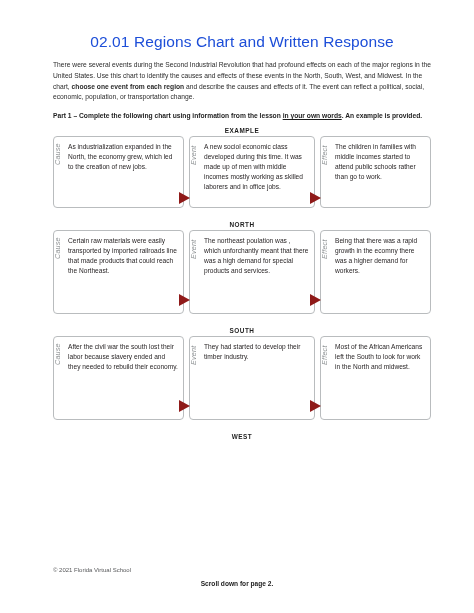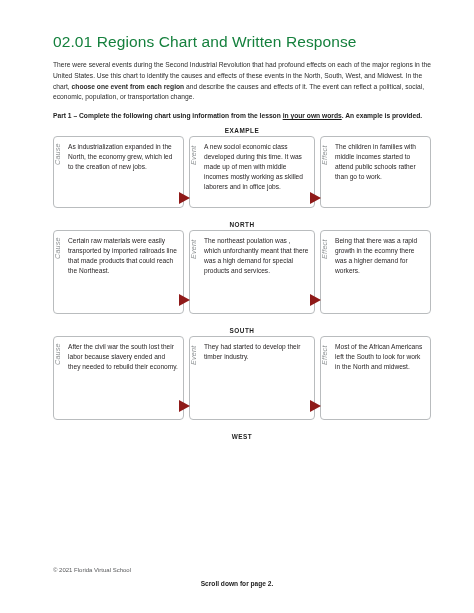--- a/index.html
+++ b/index.html
@@ -24,24 +24,25 @@
   }
   .content {
     position: absolute;
     left: 53px;
     top: 33px;
     width: 378px;
   }
   .doc-title {
     font-size: 15.5px;
     font-weight: 400;
-    color: #15803d;
+    color: #1d4ed8;
     letter-spacing: 0.1px;
     margin: 0 0 9px 0;
     line-height: 1.15;
+    text-align: center;
   }
   .para {
     font-size: 6.7px;
     line-height: 1.62;
     margin: 0 0 8px 0;
     color: #2b2b2b;
     text-align: left;
   }
   .para b { font-weight: bold; }
   .part-line {

